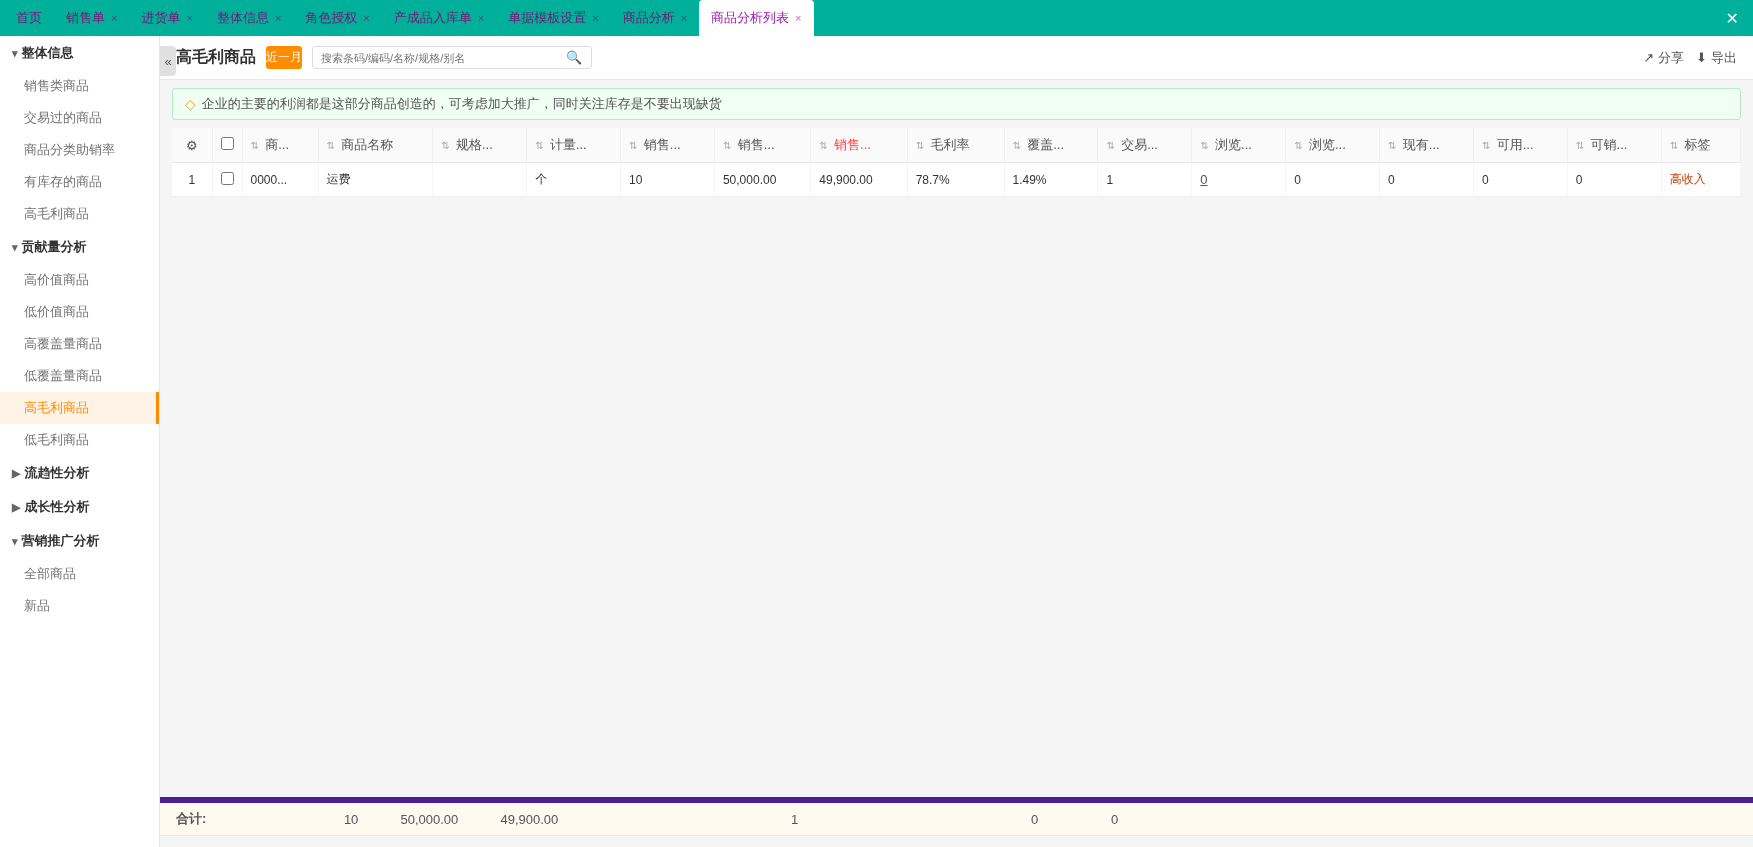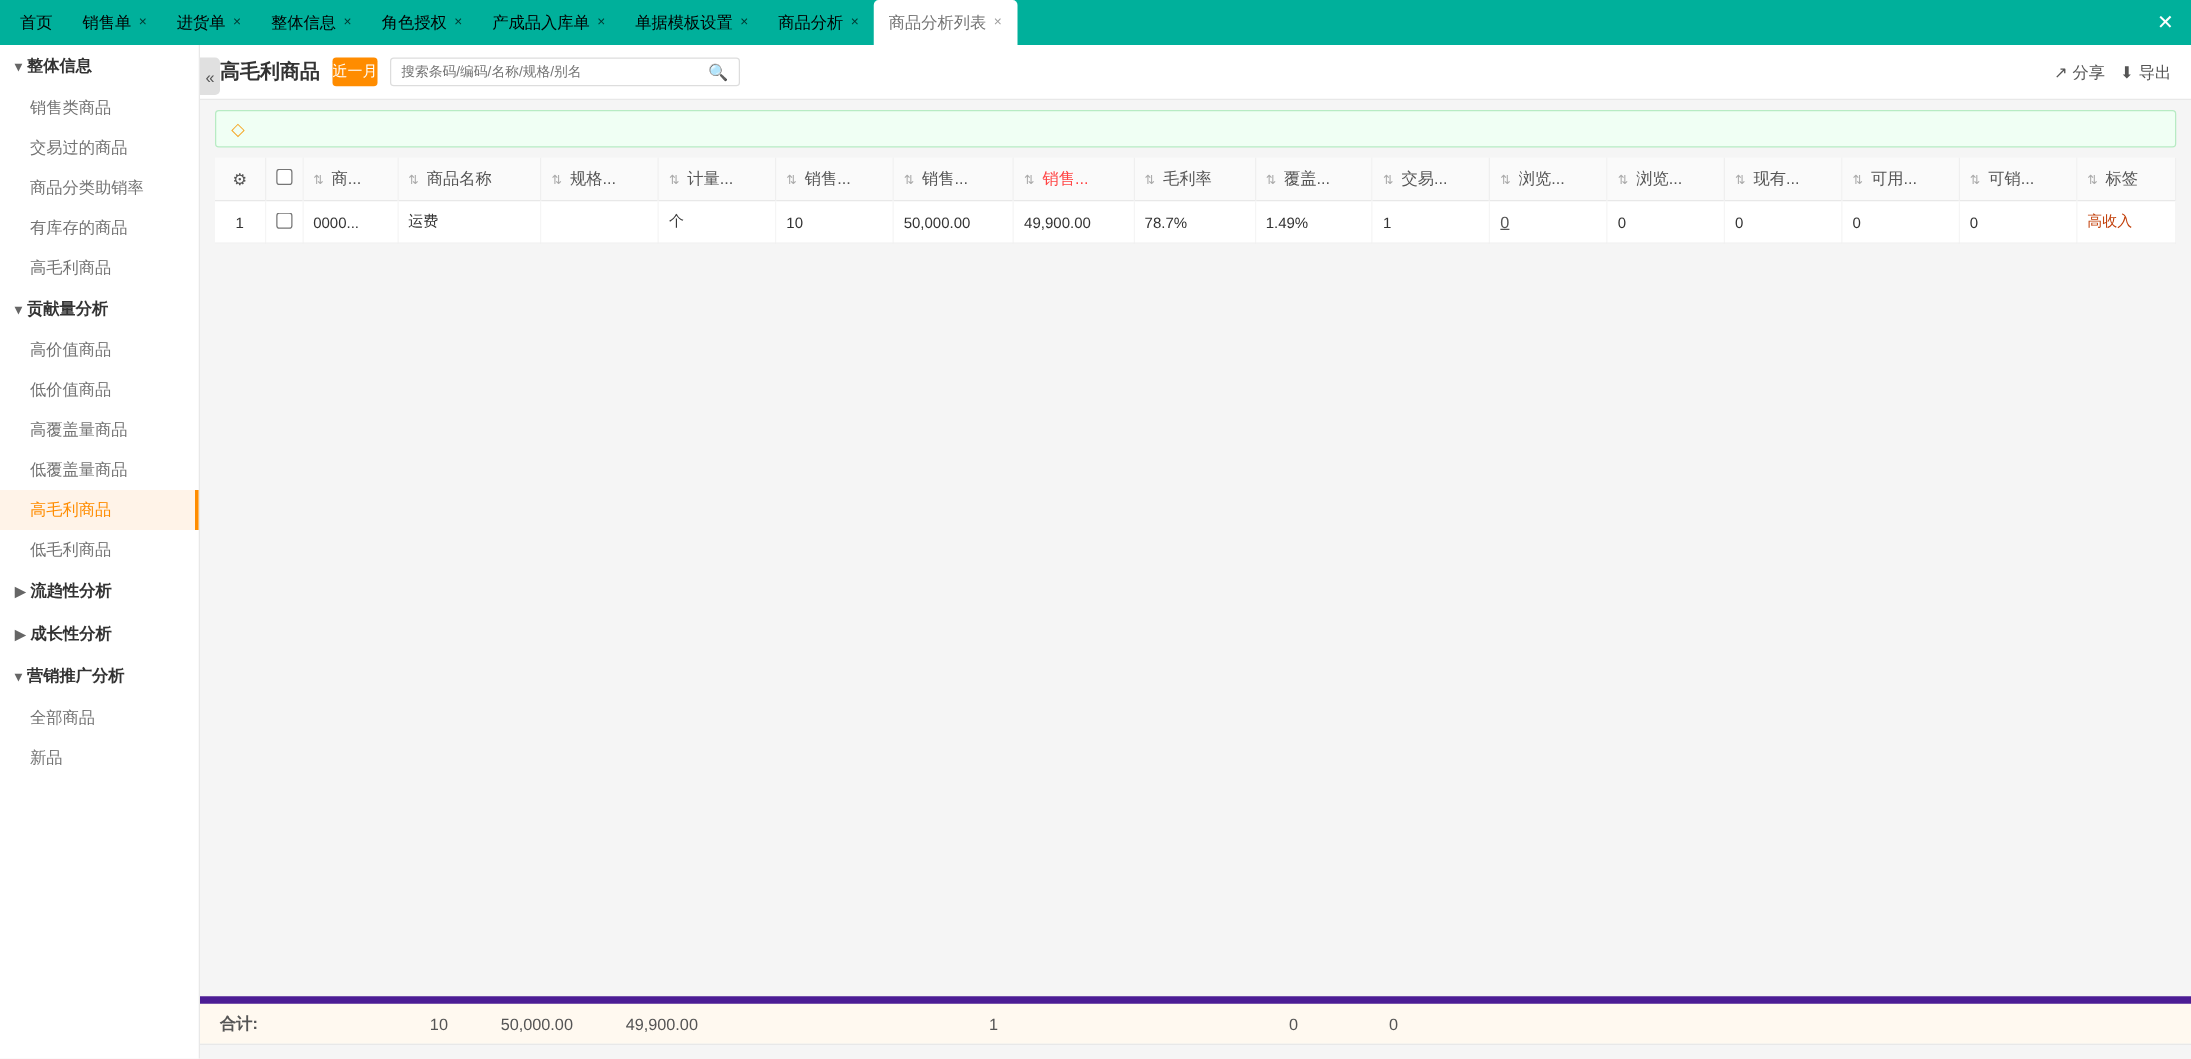--- a/index.html
+++ b/index.html
@@ -15,25 +15,25 @@
       color: #fff;
     }
     .top-nav .nav-item {
       padding: 0 12px;
       height: 36px;
       display: flex;
       align-items: center;
       cursor: pointer;
       white-space: nowrap;
       font-size: 13px;
-      color: #000000;
+      color: #701a75;
     }
     .top-nav .nav-item.active {
       background: #fff;
-      color: #737373;
+      color: #a21caf;
       border-radius: 4px 4px 0 0;
     }
     .top-nav .nav-item .close-btn {
       margin-left: 6px;
       font-size: 11px;
       opacity: 0.7;
       cursor: pointer;
     }
     .top-nav .nav-close-all {
       margin-left: auto;
@@ -402,20 +402,21 @@
         </button>
         <button class="action-btn">
           <span>⬇</span>
           <span>导出</span>
         </button>
       </div>
     </div>
 
     <div class="tip-bar">
       <span class="tip-icon">◇</span>
+      <span>企业的主要的利润都是这部分商品创造的，可考虑加大推广，同时关注库存是不要出现缺货</span>
     </div>
 
     <div class="table-wrapper">
       <table>
         <thead>
           <tr>
             <th class="num-col">
               <span style="cursor:pointer;">⚙</span>
             </th>
             <th class="check-col">

